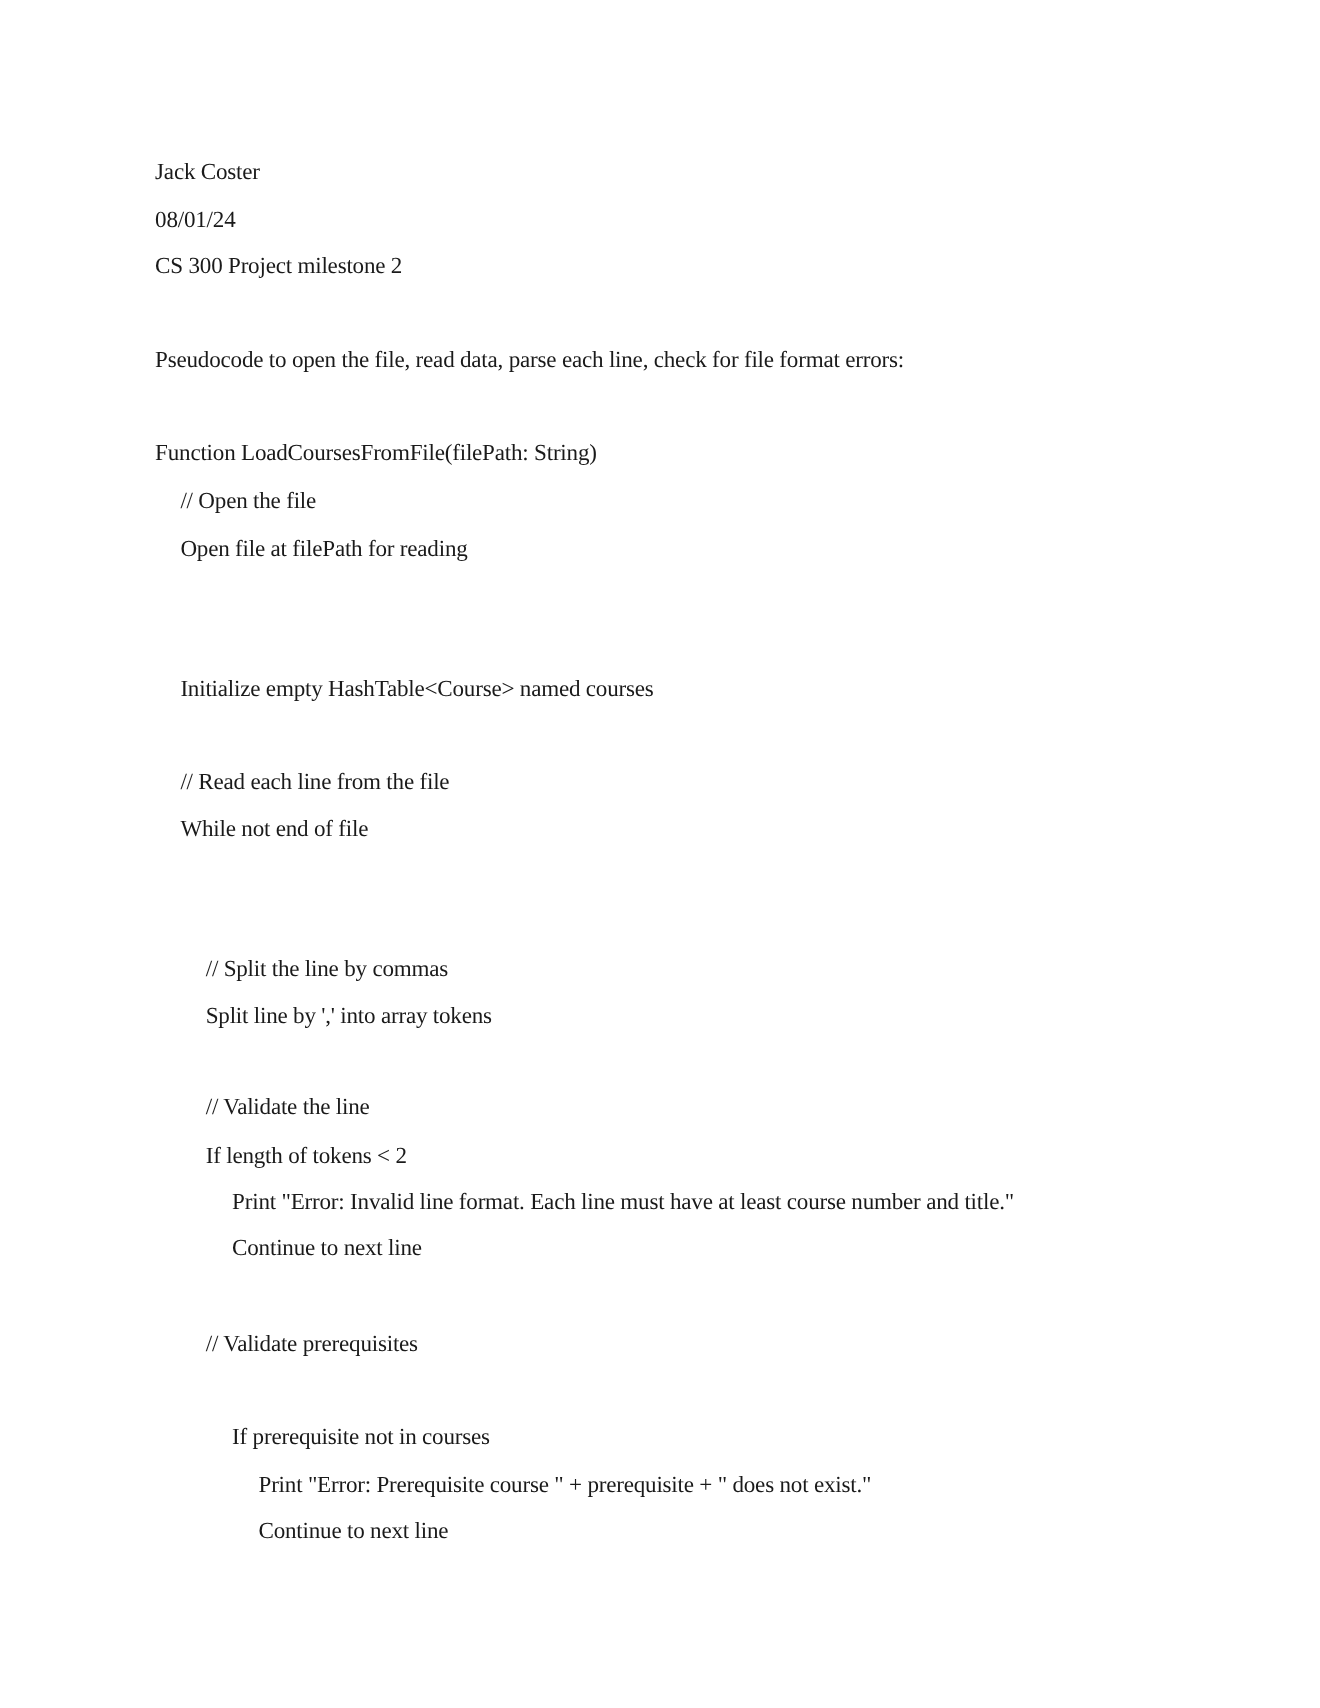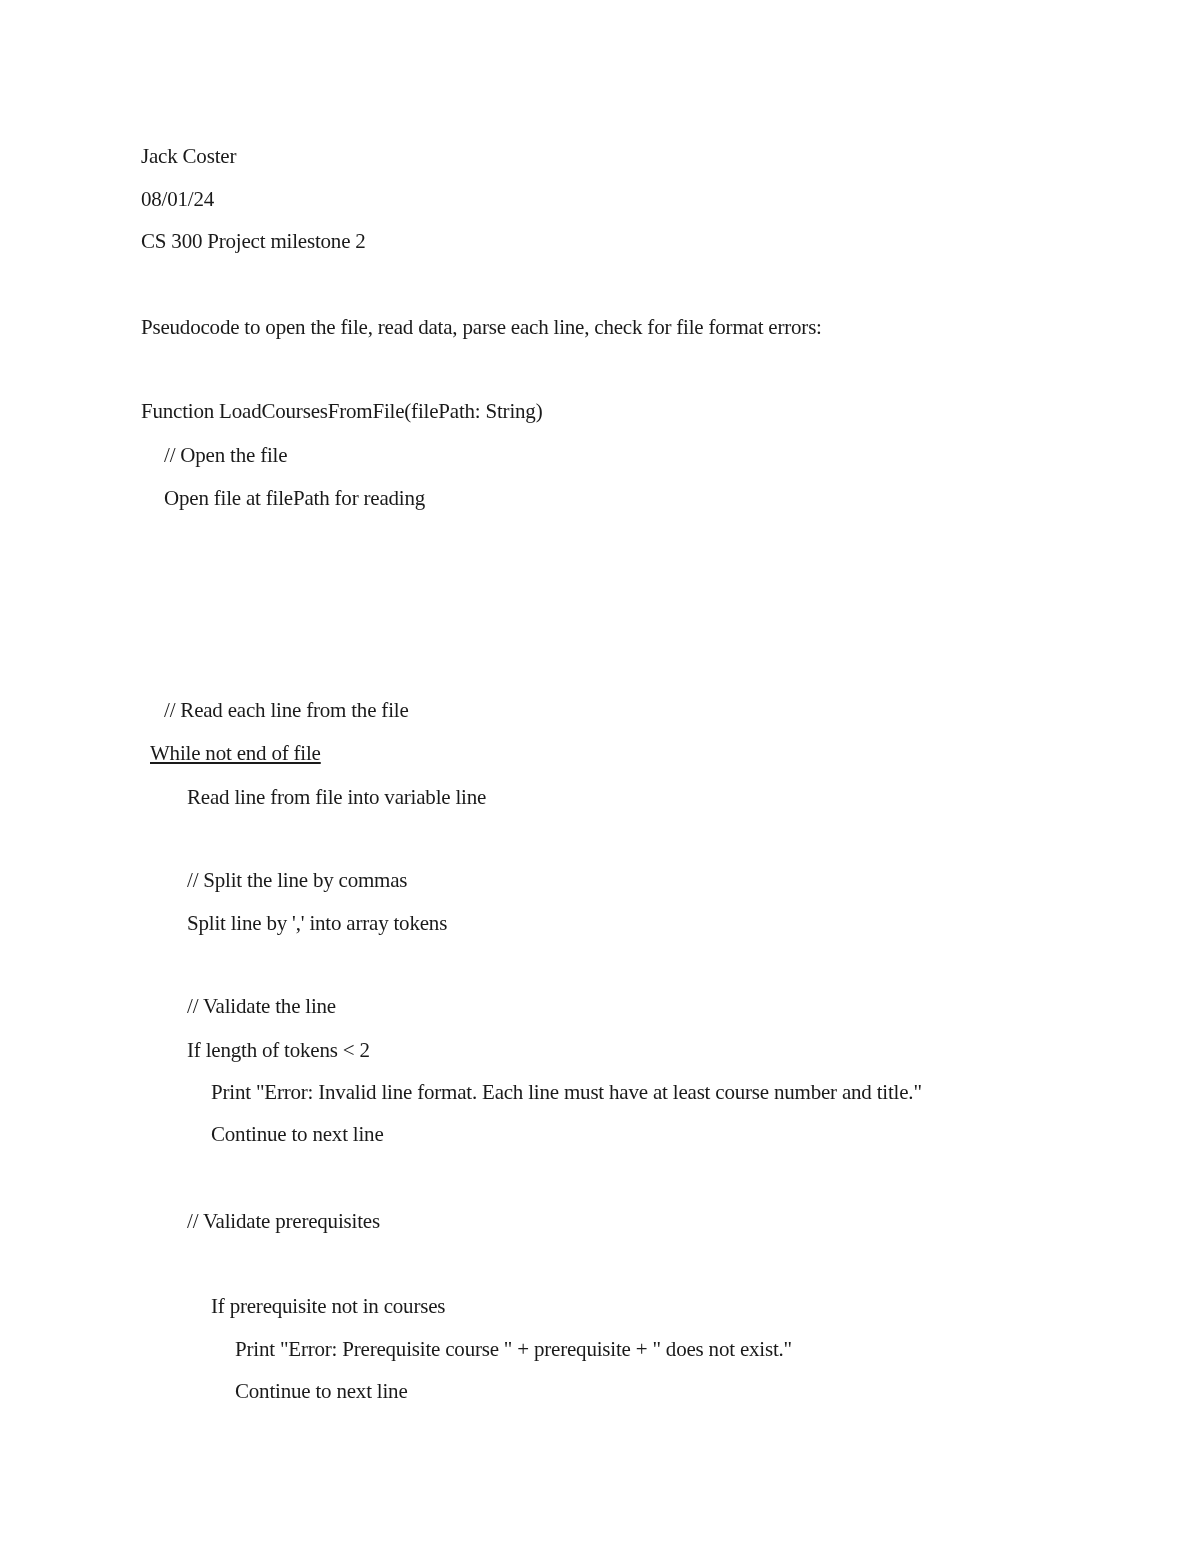--- a/index.html
+++ b/index.html
@@ -38,24 +38,24 @@
   <div class="line" style="left:141px;top:143px;">Jack Coster</div>
   <div class="line" style="left:141px;top:186px;">08/01/24</div>
   <div class="line" style="left:141px;top:228px;">CS 300 Project milestone 2</div>
 
   <div class="line" style="left:141px;top:398px;">Function LoadCoursesFromFile(filePath: String)</div>
 
   <div class="line" style="left:141px;top:314px;">Pseudocode to open the file, read data, parse each line, check for file format errors:</div>
   <div class="line" style="left:164px;top:442px;">// Open the file</div>
   <div class="line" style="left:164px;top:485px;">Open file at filePath for reading</div>
 
+  <div class="line" style="left:164px;top:613px;">Initialize empty HashTable&lt;Course&gt; named courses</div>
 
   <div class="line" style="left:164px;top:697px;">// Read each line from the file</div>
-  <div class="line" style="left:150px;top:740px;text-decoration:underline;">While not end of file</div>
-  <div class="line" style="left:187px;top:784px;">Read line from file into variable line</div>
+  <div class="line" style="left:164px;top:740px;">While not end of file</div>
 
   <div class="line" style="left:187px;top:867px;">// Split the line by commas</div>
   <div class="line" style="left:187px;top:910px;">Split line by ',' into array tokens</div>
 
   <div class="line" style="left:187px;top:993px;text-align:center;">// Validate the line</div>
   <div class="line" style="left:187px;top:1037px;">If length of tokens &lt; 2</div>
   <div class="line" style="left:211px;top:1079px;">Print "Error: Invalid line format. Each line must have at least course number and title."</div>
   <div class="line" style="left:211px;top:1121px;">Continue to next line</div>
 
   <div class="line" style="left:187px;top:1208px;">// Validate prerequisites</div>

